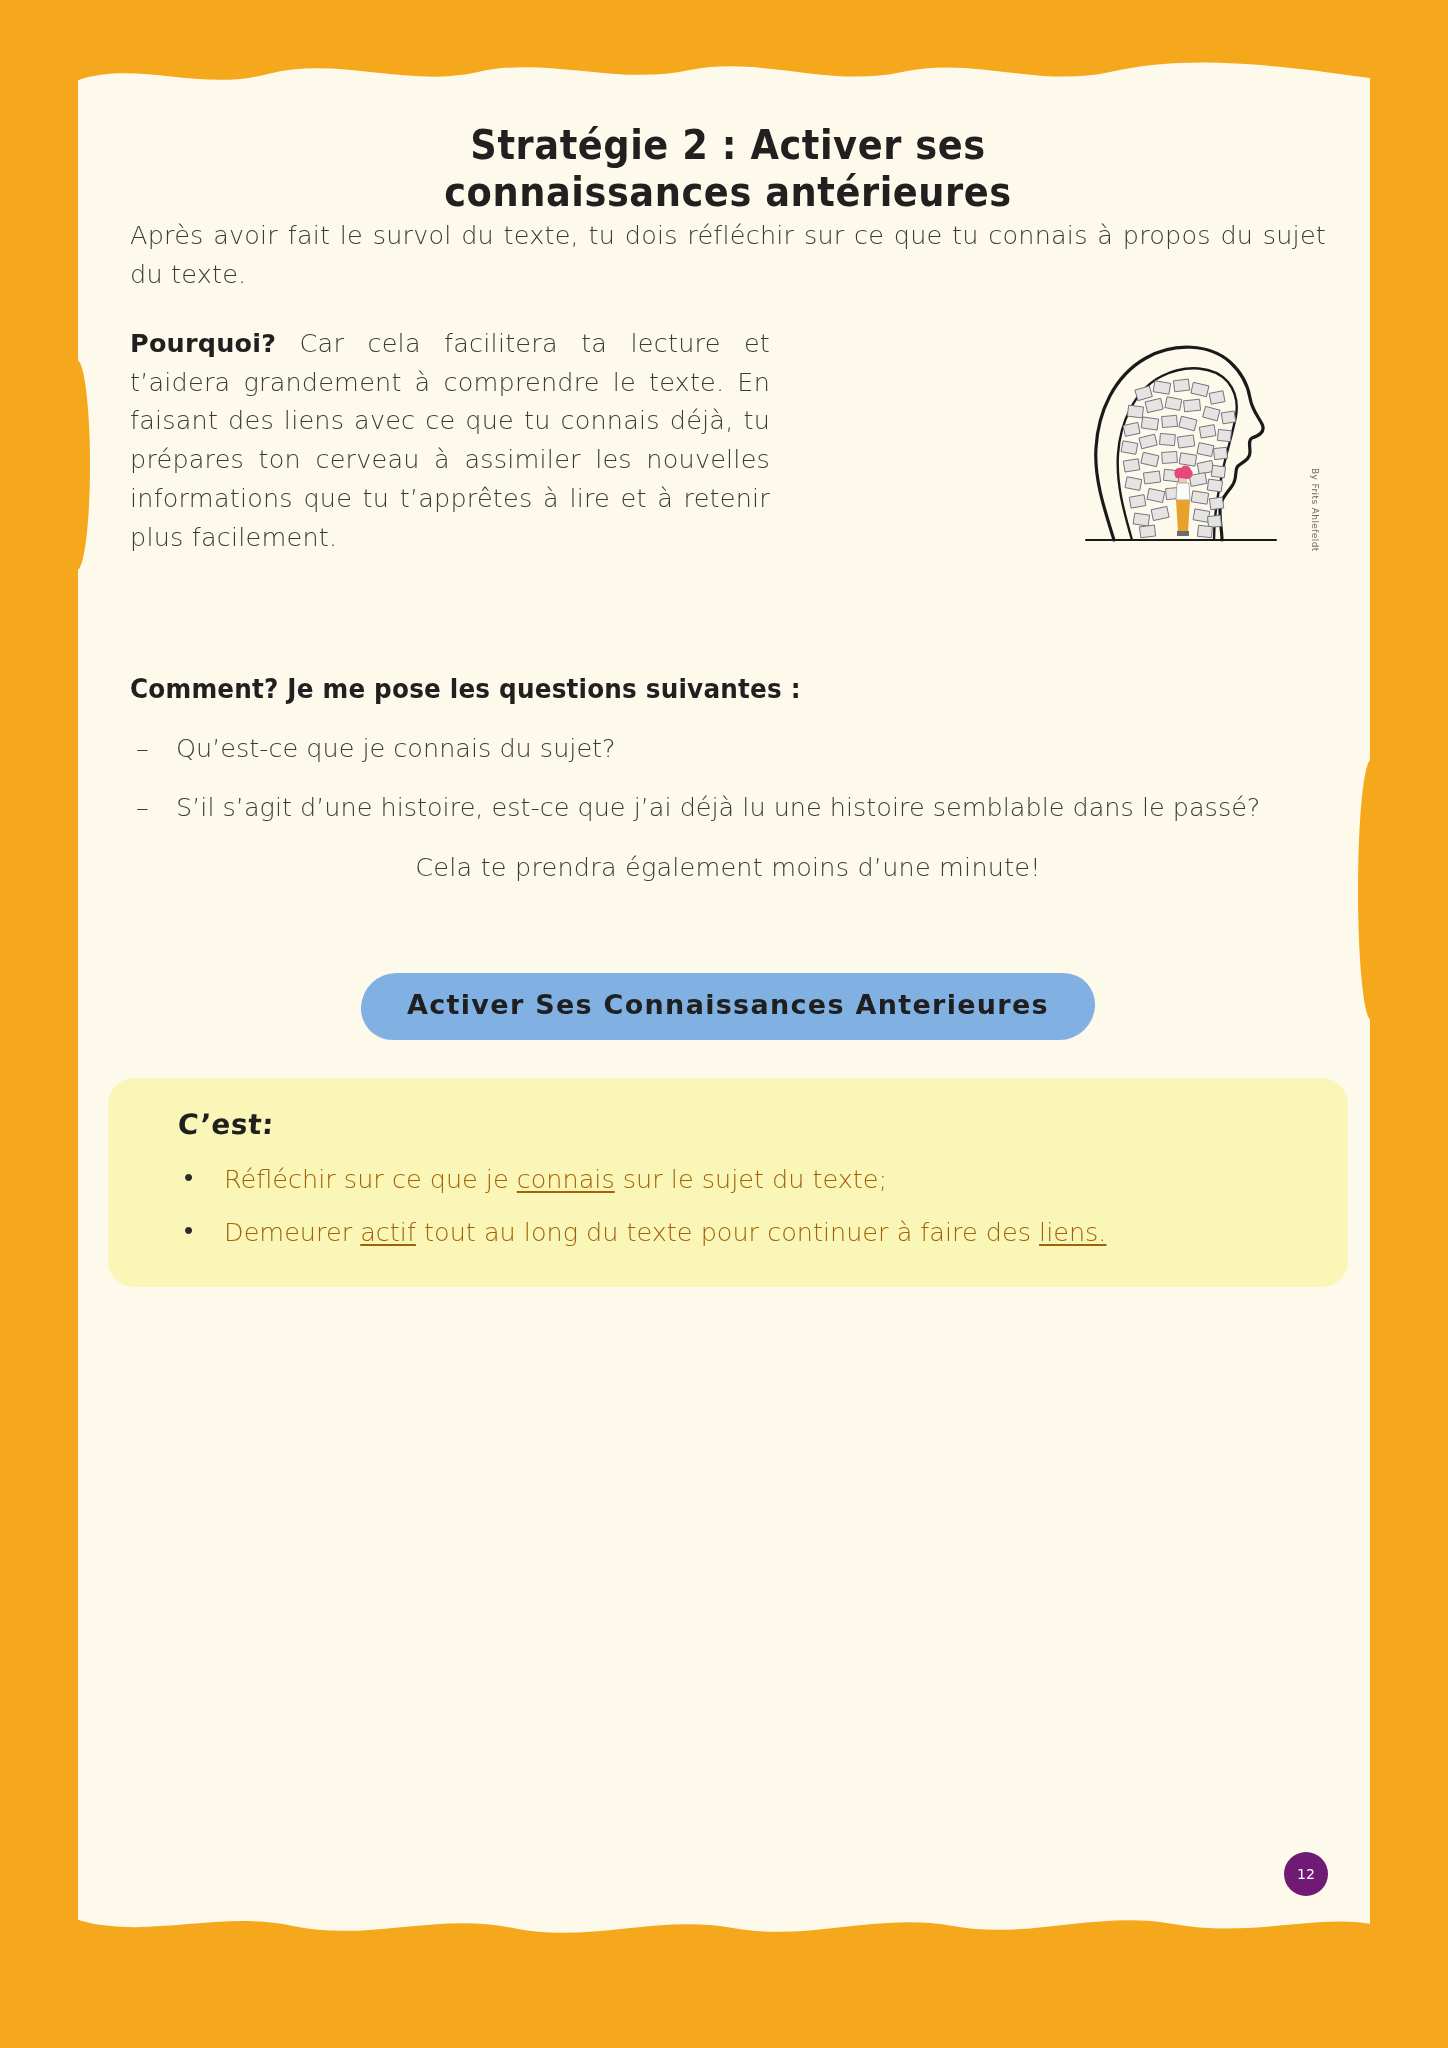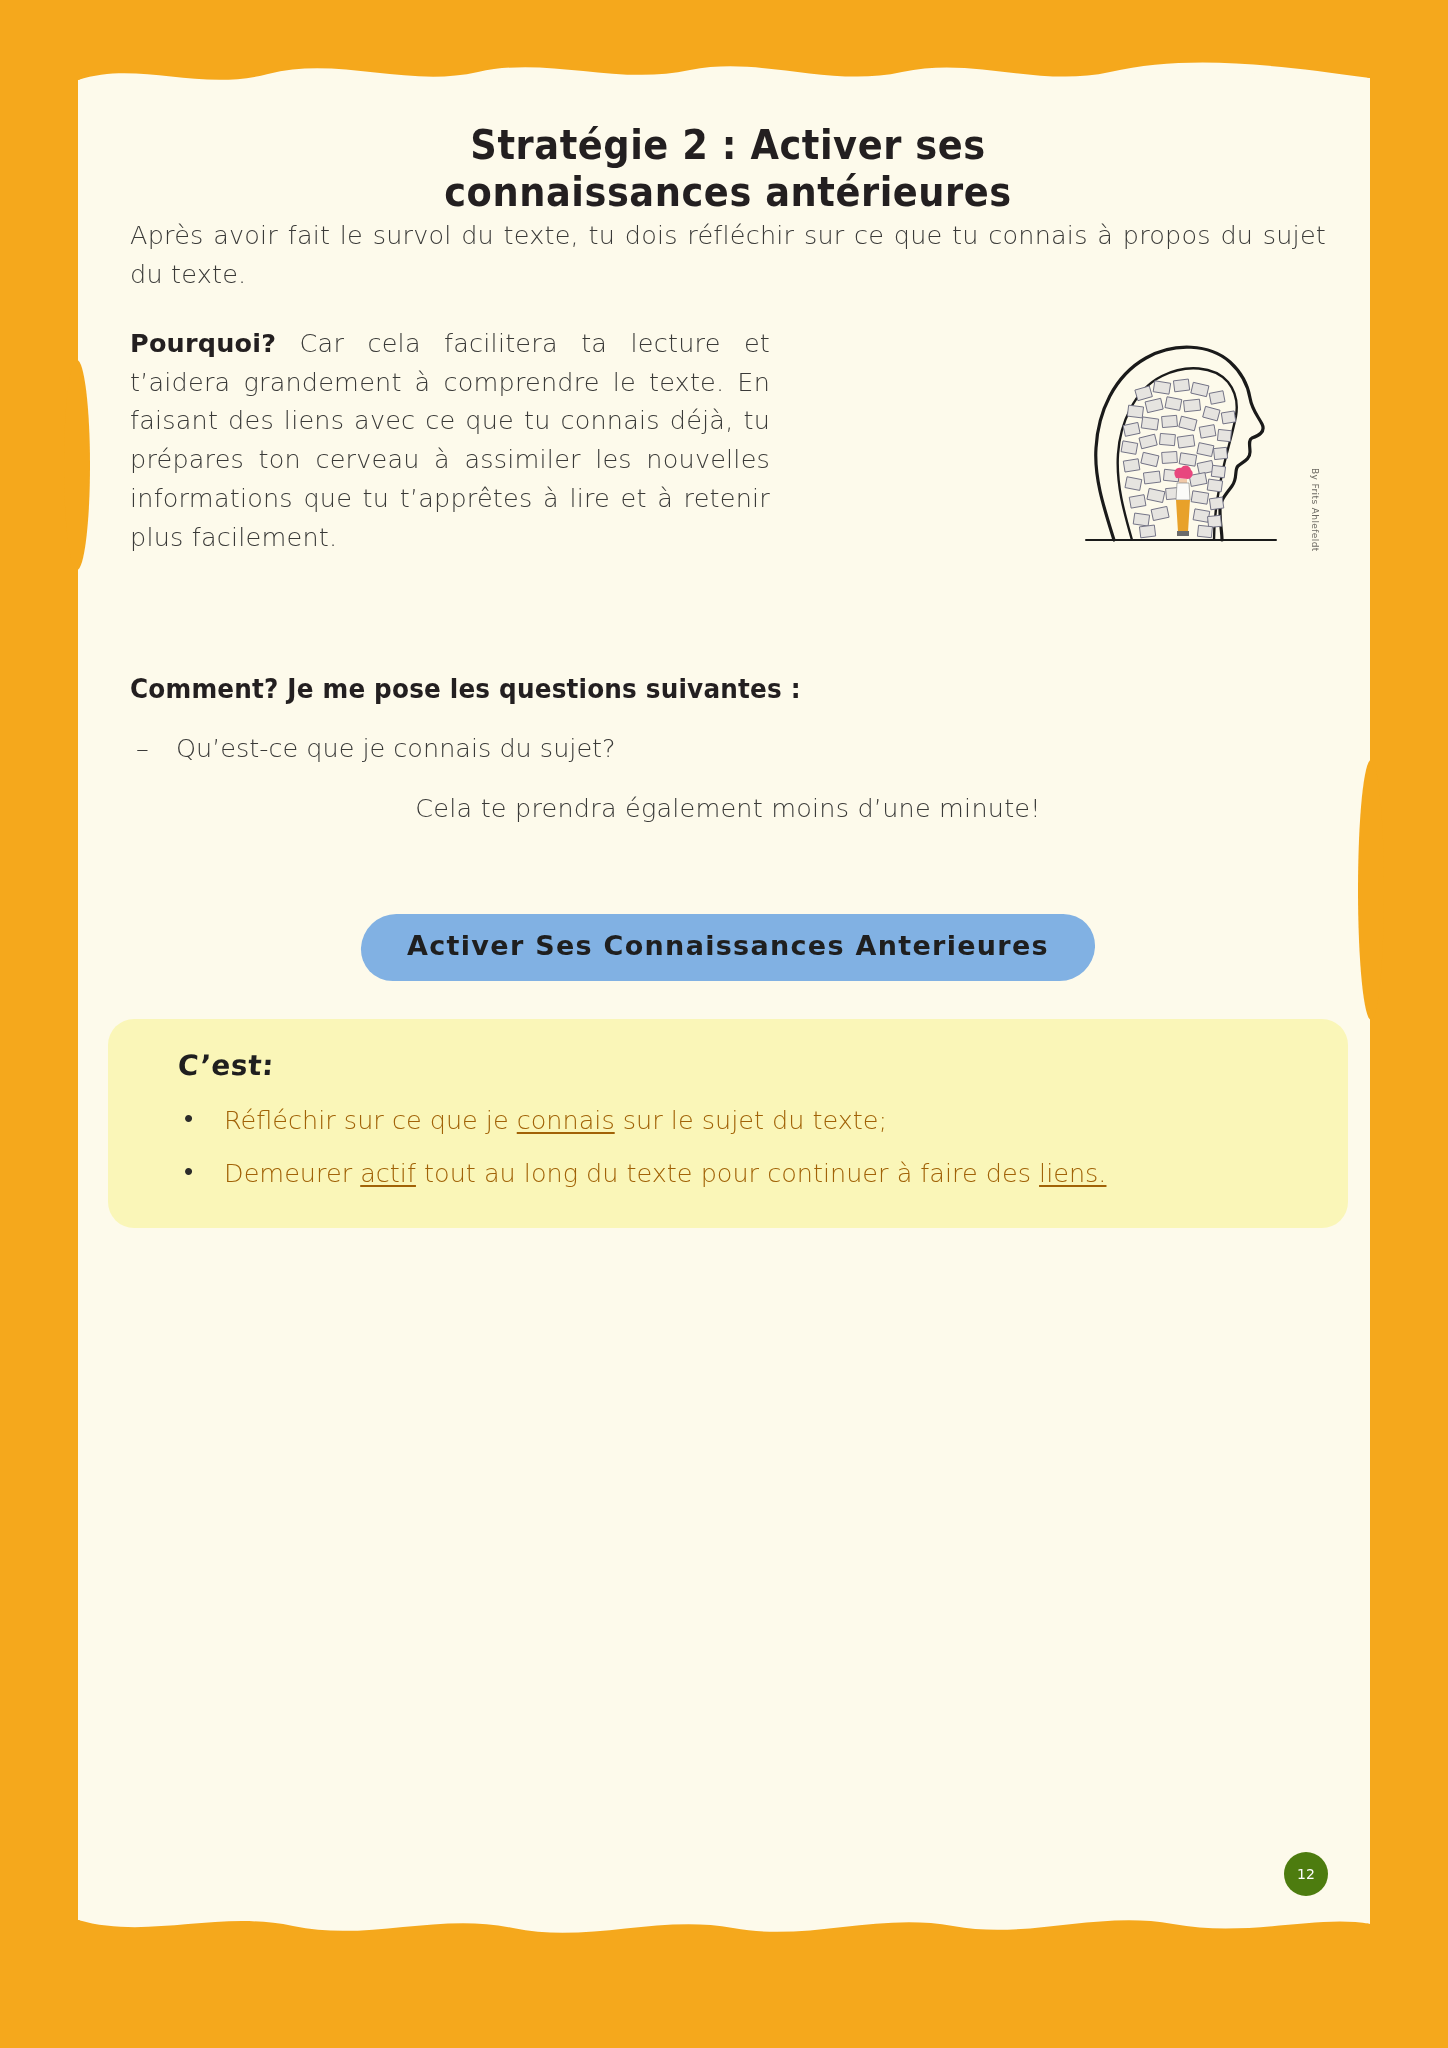--- a/index.html
+++ b/index.html
@@ -221,21 +221,21 @@
   .u { text-decoration: underline; text-underline-offset: 3px; }
 
   
   .page-num {
     position: absolute;
     right: 46px;
     bottom: 44px;
     width: 44px;
     height: 44px;
     border-radius: 50%;
-    background: #4d7c0f;
+    background: #701a75;
     color: #ffffff;
     font-size: 14px;
     display: flex;
     align-items: center;
     justify-content: center;
     font-family: "DejaVu Sans", sans-serif;
   }
 </style>
 </head>
 <body>
@@ -344,20 +344,21 @@
           <span class="credit">By Frits Ahlefeldt</span>
         </div>
 
         <p class="para justified why-text"><b>Pourquoi?</b><span> Car cela facilitera ta lecture et t’aidera grandement à comprendre le texte. En faisant des liens avec ce que tu connais déjà, tu prépares ton cerveau à assimiler les nouvelles informations que tu t’apprêtes à lire et à retenir plus facilement.</span></p>
       </div>
 
       <h2 class="how-head">Comment? Je me pose les questions suivantes :</h2>
 
       <ul class="dash-list">
         <li>Qu’est-ce que je connais du sujet?</li>
+        <li>S’il s’agit d’une histoire, est-ce que j’ai déjà lu une histoire semblable dans le passé?</li>
       </ul>
 
       <p class="para after-list2">Cela te prendra également moins d’une minute!</p>
 
       <div class="btn-row">
         <button class="pill"><span>Activer Ses Connaissances Anterieures</span></button>
       </div>
     </div>
 
     <div class="callout">

